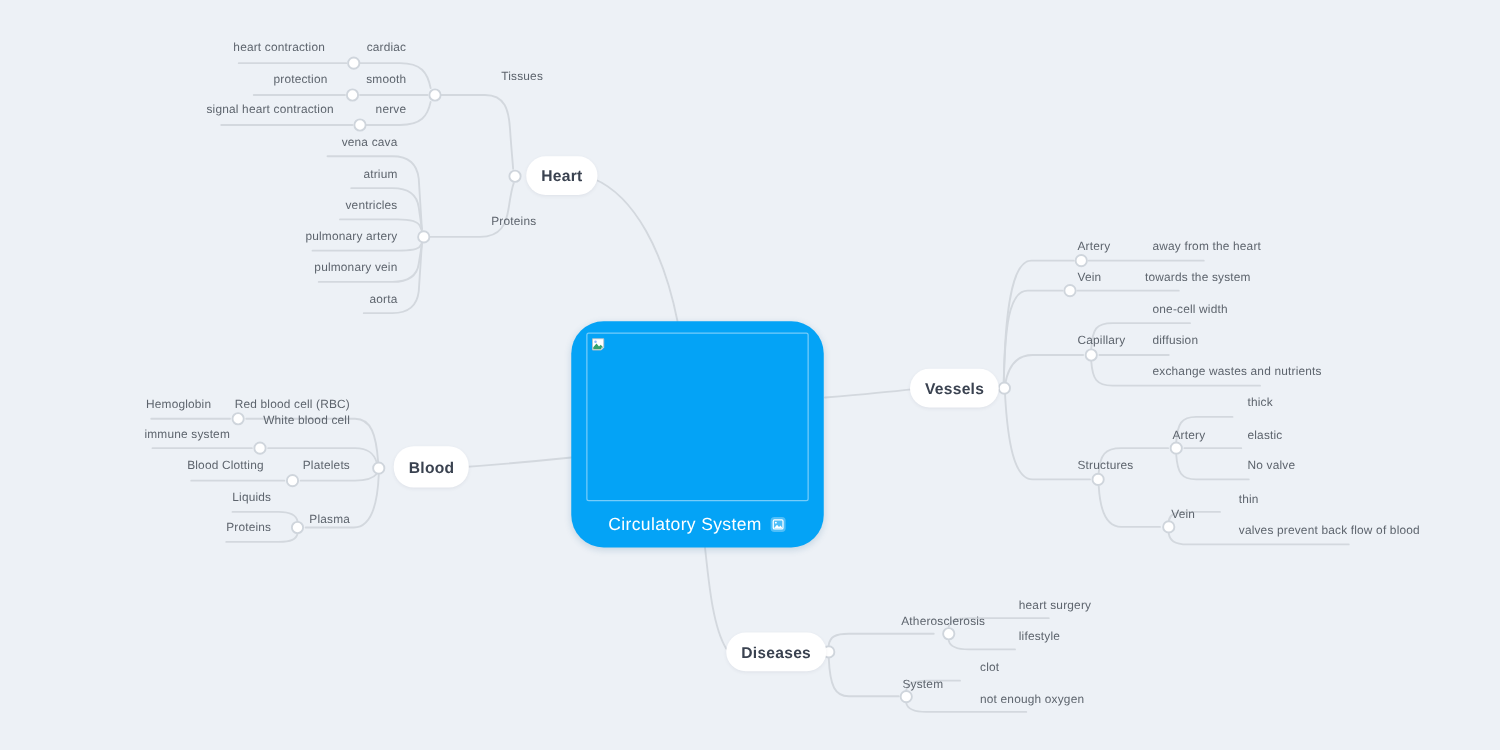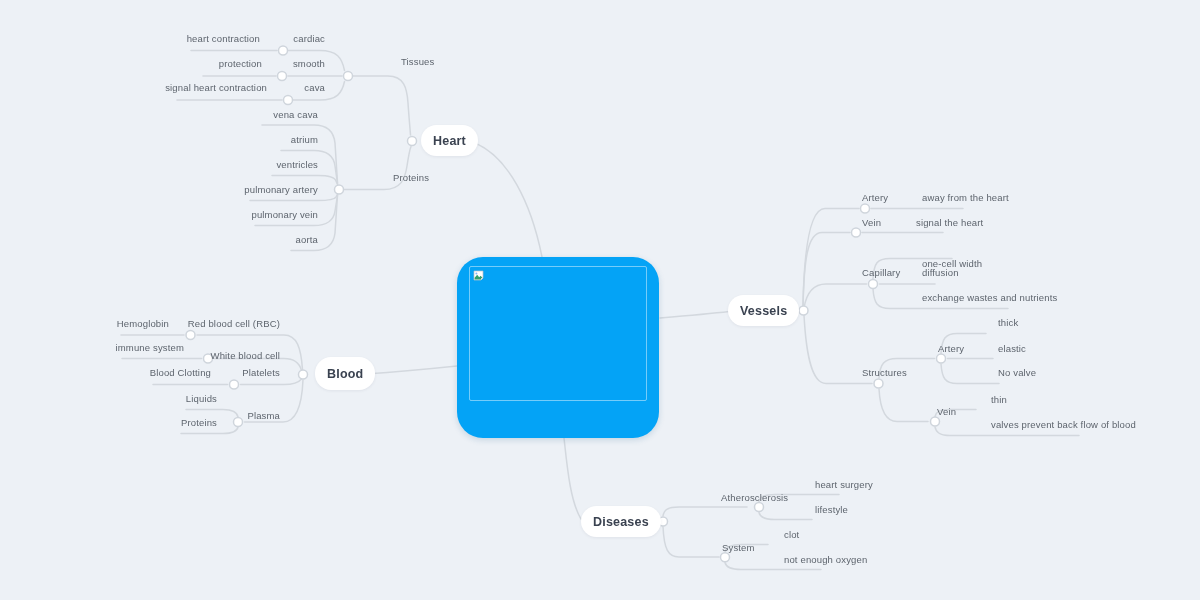--- a/index.html
+++ b/index.html
@@ -137,52 +137,52 @@
       <circle cx="725" cy="557.3" r="4.5"></circle>
     </g>
   </svg>
 
   <div class="bubble" style="left:421px;top:125px">Heart</div>
   <div class="lbl" style="left:365px;top:56px">Tissues</div>
   <div class="lbl" style="right:875px;top:33px">cardiac</div>
   <div class="lbl" style="right:940px;top:33px">heart contraction</div>
   <div class="lbl" style="right:875px;top:58px">smooth</div>
   <div class="lbl" style="right:938px;top:58px">protection</div>
-  <div class="lbl" style="right:875px;top:82px">cava</div>
+  <div class="lbl" style="right:875px;top:82px">nerve</div>
   <div class="lbl" style="right:933px;top:82px">signal heart contraction</div>
   <div class="lbl" style="left:357px;top:172px">Proteins</div>
   <div class="lbl" style="right:882px;top:109px">vena cava</div>
   <div class="lbl" style="right:882px;top:134px">atrium</div>
   <div class="lbl" style="right:882px;top:159px">ventricles</div>
   <div class="lbl" style="right:882px;top:184px">pulmonary artery</div>
   <div class="lbl" style="right:882px;top:209px">pulmonary vein</div>
   <div class="lbl" style="right:882px;top:234px">aorta</div>
 
   <div class="bubble" style="left:728px;top:295px">Vessels</div>
   <div class="lbl" style="left:826px;top:192px">Artery</div>
   <div class="lbl" style="left:886px;top:192px">away from the heart</div>
   <div class="lbl" style="left:826px;top:217px">Vein</div>
-  <div class="lbl" style="left:880px;top:217px">signal the heart</div>
+  <div class="lbl" style="left:880px;top:217px">towards the system</div>
   <div class="lbl" style="left:826px;top:267px">Capillary</div>
-  <div class="lbl" style="left:886px;top:258px">one-cell width</div>
+  <div class="lbl" style="left:886px;top:242px">one-cell width</div>
   <div class="lbl" style="left:886px;top:267px">diffusion</div>
   <div class="lbl" style="left:886px;top:292px">exchange wastes and nutrients</div>
   <div class="lbl" style="left:826px;top:367px">Structures</div>
   <div class="lbl" style="left:902px;top:343px">Artery</div>
   <div class="lbl" style="left:962px;top:317px">thick</div>
   <div class="lbl" style="left:962px;top:343px">elastic</div>
   <div class="lbl" style="left:962px;top:367px">No valve</div>
   <div class="lbl" style="left:901px;top:406px">Vein</div>
   <div class="lbl" style="left:955px;top:394px">thin</div>
   <div class="lbl" style="left:955px;top:419px">valves prevent back flow of blood</div>
 
   <div class="bubble" style="left:315px;top:357px;height:33px">Blood</div>
   <div class="lbl" style="right:920px;top:318px">Red blood cell (RBC)</div>
   <div class="lbl" style="right:1031px;top:318px">Hemoglobin</div>
-  <div class="lbl" style="right:920px;top:350px">White blood cell</div>
+  <div class="lbl" style="right:920px;top:331px">White blood cell</div>
   <div class="lbl" style="right:1016px;top:342px">immune system</div>
   <div class="lbl" style="right:920px;top:367px">Platelets</div>
   <div class="lbl" style="right:989px;top:367px">Blood Clotting</div>
   <div class="lbl" style="right:920px;top:410px">Plasma</div>
   <div class="lbl" style="right:983px;top:393px">Liquids</div>
   <div class="lbl" style="right:983px;top:417px">Proteins</div>
 
   <div class="bubble" style="left:581px;top:506px">Diseases</div>
   <div class="lbl" style="left:685px;top:492px">Atherosclerosis</div>
   <div class="lbl" style="left:779px;top:479px">heart surgery</div>
@@ -193,15 +193,24 @@
 
   <div id="root-node" style="background:#04a3f6">
     <div id="root-img-area">
       <svg id="root-broken-img" viewBox="0 0 12 12">
         <path d="M1,1 h9 v7 l-2,2 h-7 z" fill="#ffffff" stroke="#b9bfc6" stroke-width="0.7"></path>
         <circle cx="3.4" cy="3.4" r="1" fill="#8ab4f8"></circle>
         <path d="M1.6,7.8 L4.2,4.8 L6.2,7.2 L7.6,5.8 L9.4,7.8 L8,9.4 H1.6 Z" fill="#34a06b"></path>
         <path d="M10,8 l-2,2 v-2 z" fill="#d4d9df"></path>
       </svg>
     </div>
+    <div id="root-title-row">
+      <span id="root-title">Circulatory System</span>
+      <svg id="root-title-icon" viewBox="0 0 13 13">
+        <rect x="0.5" y="0.5" width="12" height="12" rx="3" fill="rgba(255,255,255,0.3)"></rect>
+        <rect x="2.6" y="2.9" width="7.8" height="7.2" rx="1" fill="none" stroke="#ffffff" stroke-width="1"></rect>
+        <circle cx="4.7" cy="5.1" r="0.8" fill="#ffffff"></circle>
+        <path d="M3.3,9.3 L5.6,6.8 L7.2,8.6 L8.4,7.4 L9.9,9.3 Z" fill="#ffffff"></path>
+      </svg>
+    </div>
   </div>
 
 </div>
 
 </body></html>

